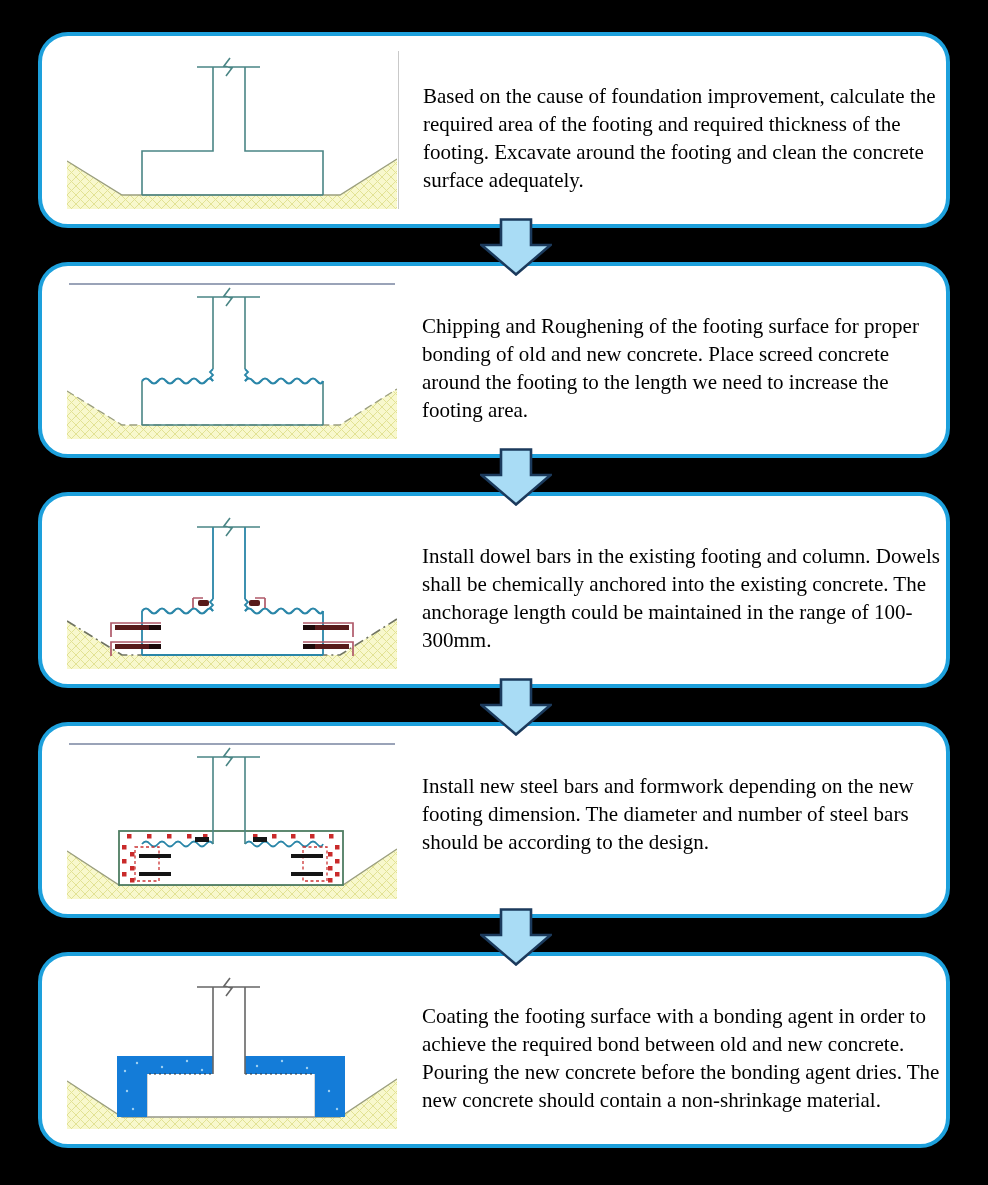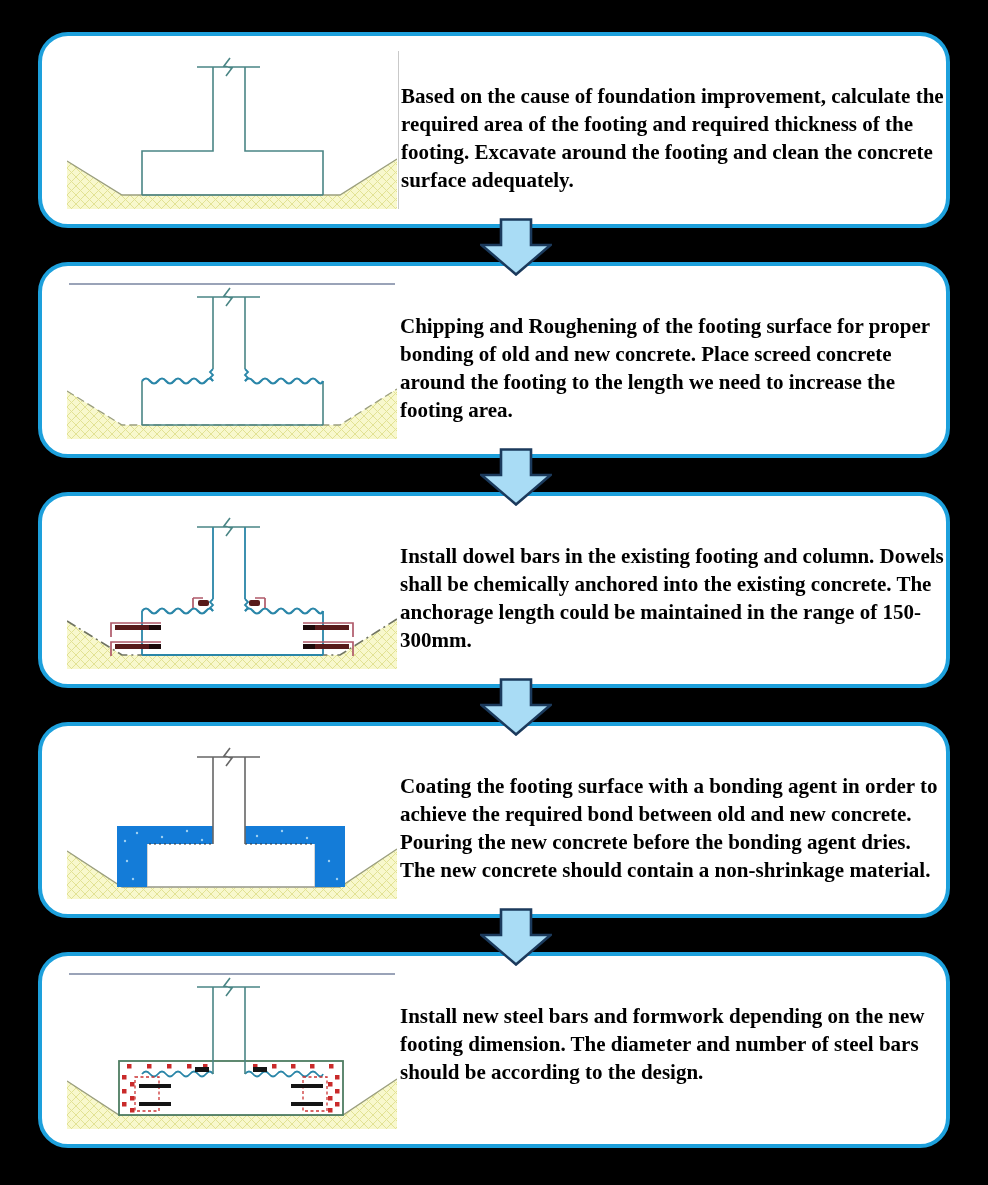--- a/index.html
+++ b/index.html
@@ -9,22 +9,22 @@
   .flow{position:absolute;left:0;top:0;width:988px;height:1185px;
         box-sizing:border-box;padding:32px 38px;display:flex;
         flex-direction:column;gap:34px;}
   .step{position:relative;height:196px;flex:0 0 196px;background:#fff;
         border:4px solid #1da0dc;border-radius:30px;box-sizing:border-box;
         display:flex;align-items:center;z-index:1;}
   .illus{margin-left:24px;width:332px;height:158px;flex:0 0 332px;
          display:flex;align-items:center;justify-content:center;}
   .step:nth-child(1) .illus{border-right:1px solid #c9c9c9;}
   .illus svg{width:330px;height:158px;display:block;}
-  .text{margin-left:2px;width:548px;align-self:flex-start;
-        padding-top:25px;font-weight:bold;font-size:21px;line-height:28px;
+  .text{margin-left:24px;width:548px;align-self:flex-start;
+        padding-top:25px;font-weight:normal;font-size:21px;line-height:28px;
         color:#000;}
   .arrow{position:absolute;left:480px;width:72px;height:58px;z-index:3;}
   .arrow svg{width:72px;height:58px;display:block;}
   .a1{top:218px;} .a2{top:448px;} .a3{top:678px;} .a4{top:908px;}
 </style>
 </head>
 <body>
 
 <div class="flow">
 
@@ -93,59 +93,21 @@
         <rect x="82" y="114" width="12" height="5" fill="#1c0a0a"></rect>
         <rect x="82" y="133" width="12" height="5" fill="#1c0a0a"></rect>
         <rect x="236" y="114" width="12" height="5" fill="#1c0a0a"></rect>
         <rect x="236" y="133" width="12" height="5" fill="#1c0a0a"></rect>
 
         <path d="M126,87 H136 M126,87 V97 M198,87 H188 M198,87 V97" fill="none" stroke="#b05a6a" stroke-width="1.7"></path>
         <rect x="131" y="89" width="11" height="6" rx="2" fill="#571a1a"></rect>
         <rect x="182" y="89" width="11" height="6" rx="2" fill="#571a1a"></rect>
       </svg>
     </div>
-    <p class="text">Install dowel bars in the existing footing and column. Dowels shall be chemically anchored into the existing concrete. The anchorage length could be maintained in the range of 150-300mm.</p>
-  </div>
-
-  <div class="step">
-    <div class="illus">
-      <svg viewBox="0 0 330 158">
-        <defs>
-          <pattern id="h5" width="9" height="9" patternUnits="userSpaceOnUse">
-            <rect width="9" height="9" fill="#f8f8cd"></rect>
-            <path d="M0,9 L9,0 M0,0 L9,9" stroke="#e2e294" stroke-width="1"></path>
-          </pattern>
-        </defs>
-        <polygon points="0,110 55,146 273,146 330,108 330,158 0,158" fill="url(#h5)"></polygon>
-        <polyline points="0,110 55,146 273,146 330,108" fill="none" stroke="#9a9e7e" stroke-width="1.3"></polyline>
-
-        <path d="M80,103 V146 H248 V103" fill="none" stroke="#aaaaaa" stroke-width="1"></path>
-
-        <polygon points="50,85 146,85 146,103 80,103 80,146 50,146" fill="#147cd8"></polygon>
-        <polygon points="178,85 278,85 278,146 248,146 248,103 178,103" fill="#147cd8"></polygon>
-        <g fill="#9fd0f2">
-          <circle cx="70" cy="92" r="1.2"></circle>
-            <circle cx="95" cy="96" r="1.2"></circle>
-          <circle cx="120" cy="90" r="1.2"></circle>
-            <circle cx="135" cy="99" r="1.2"></circle>
-          <circle cx="60" cy="120" r="1.2"></circle>
-            <circle cx="66" cy="138" r="1.2"></circle>
-          <circle cx="190" cy="95" r="1.2"></circle>
-            <circle cx="215" cy="90" r="1.2"></circle>
-          <circle cx="240" cy="97" r="1.2"></circle>
-            <circle cx="262" cy="120" r="1.2"></circle>
-          <circle cx="270" cy="138" r="1.2"></circle>
-            <circle cx="58" cy="100" r="1.2"></circle>
-        </g>
-        <path d="M82,103 H146 M178,103 H246" fill="none" stroke="#333" stroke-width="1" stroke-dasharray="2,3"></path>
-
-        <path d="M146,103 V16 M178,16 V103 M130,16 H193 M163,7 L157,15 L165,17 L159,25" fill="none" stroke="#666666" stroke-width="1.6"></path>
-      </svg>
-    </div>
-    <p class="text">Coating the footing surface with a bonding agent in order to achieve the required bond between old and new concrete. Pouring the new concrete before the bonding agent dries. The new concrete should contain a non-shrinkage material.</p>
+    <p class="text">Install dowel bars in the existing footing and column. Dowels shall be chemically anchored into the existing concrete. The anchorage length could be maintained in the range of 100-300mm.</p>
   </div>
 
   <div class="step">
     <div class="illus">
       <svg viewBox="0 0 330 158">
         <defs>
           <pattern id="h4" width="9" height="9" patternUnits="userSpaceOnUse">
             <rect width="9" height="9" fill="#f8f8cd"></rect>
             <path d="M0,9 L9,0 M0,0 L9,9" stroke="#e2e294" stroke-width="1"></path>
           </pattern>
@@ -193,20 +155,58 @@
         <rect x="186" y="96" width="14" height="5" fill="#151515"></rect>
         <rect x="72" y="113" width="32" height="4" fill="#151515"></rect>
         <rect x="72" y="131" width="32" height="4" fill="#151515"></rect>
         <rect x="224" y="113" width="32" height="4" fill="#151515"></rect>
         <rect x="224" y="131" width="32" height="4" fill="#151515"></rect>
       </svg>
     </div>
     <p class="text">Install new steel bars and formwork depending on the new footing dimension. The diameter and number of steel bars should be according to the design.</p>
   </div>
 
+  <div class="step">
+    <div class="illus">
+      <svg viewBox="0 0 330 158">
+        <defs>
+          <pattern id="h5" width="9" height="9" patternUnits="userSpaceOnUse">
+            <rect width="9" height="9" fill="#f8f8cd"></rect>
+            <path d="M0,9 L9,0 M0,0 L9,9" stroke="#e2e294" stroke-width="1"></path>
+          </pattern>
+        </defs>
+        <polygon points="0,110 55,146 273,146 330,108 330,158 0,158" fill="url(#h5)"></polygon>
+        <polyline points="0,110 55,146 273,146 330,108" fill="none" stroke="#9a9e7e" stroke-width="1.3"></polyline>
+
+        <path d="M80,103 V146 H248 V103" fill="none" stroke="#aaaaaa" stroke-width="1"></path>
+
+        <polygon points="50,85 146,85 146,103 80,103 80,146 50,146" fill="#147cd8"></polygon>
+        <polygon points="178,85 278,85 278,146 248,146 248,103 178,103" fill="#147cd8"></polygon>
+        <g fill="#9fd0f2">
+          <circle cx="70" cy="92" r="1.2"></circle>
+            <circle cx="95" cy="96" r="1.2"></circle>
+          <circle cx="120" cy="90" r="1.2"></circle>
+            <circle cx="135" cy="99" r="1.2"></circle>
+          <circle cx="60" cy="120" r="1.2"></circle>
+            <circle cx="66" cy="138" r="1.2"></circle>
+          <circle cx="190" cy="95" r="1.2"></circle>
+            <circle cx="215" cy="90" r="1.2"></circle>
+          <circle cx="240" cy="97" r="1.2"></circle>
+            <circle cx="262" cy="120" r="1.2"></circle>
+          <circle cx="270" cy="138" r="1.2"></circle>
+            <circle cx="58" cy="100" r="1.2"></circle>
+        </g>
+        <path d="M82,103 H146 M178,103 H246" fill="none" stroke="#333" stroke-width="1" stroke-dasharray="2,3"></path>
+
+        <path d="M146,103 V16 M178,16 V103 M130,16 H193 M163,7 L157,15 L165,17 L159,25" fill="none" stroke="#666666" stroke-width="1.6"></path>
+      </svg>
+    </div>
+    <p class="text">Coating the footing surface with a bonding agent in order to achieve the required bond between old and new concrete. Pouring the new concrete before the bonding agent dries. The new concrete should contain a non-shrinkage material.</p>
+  </div>
+
   <div class="arrow a1">
     <svg viewBox="0 0 72 58">
       <path d="M21,1.5 H51 V27 H70.5 L36,56.5 L1.5,27 H21 Z" fill="#a9dcf5" stroke="#1b3a5c" stroke-width="2.6" stroke-linejoin="miter"></path>
     </svg>
   </div>
   <div class="arrow a2">
     <svg viewBox="0 0 72 58">
       <path d="M21,1.5 H51 V27 H70.5 L36,56.5 L1.5,27 H21 Z" fill="#a9dcf5" stroke="#1b3a5c" stroke-width="2.6" stroke-linejoin="miter"></path>
     </svg>
   </div>

